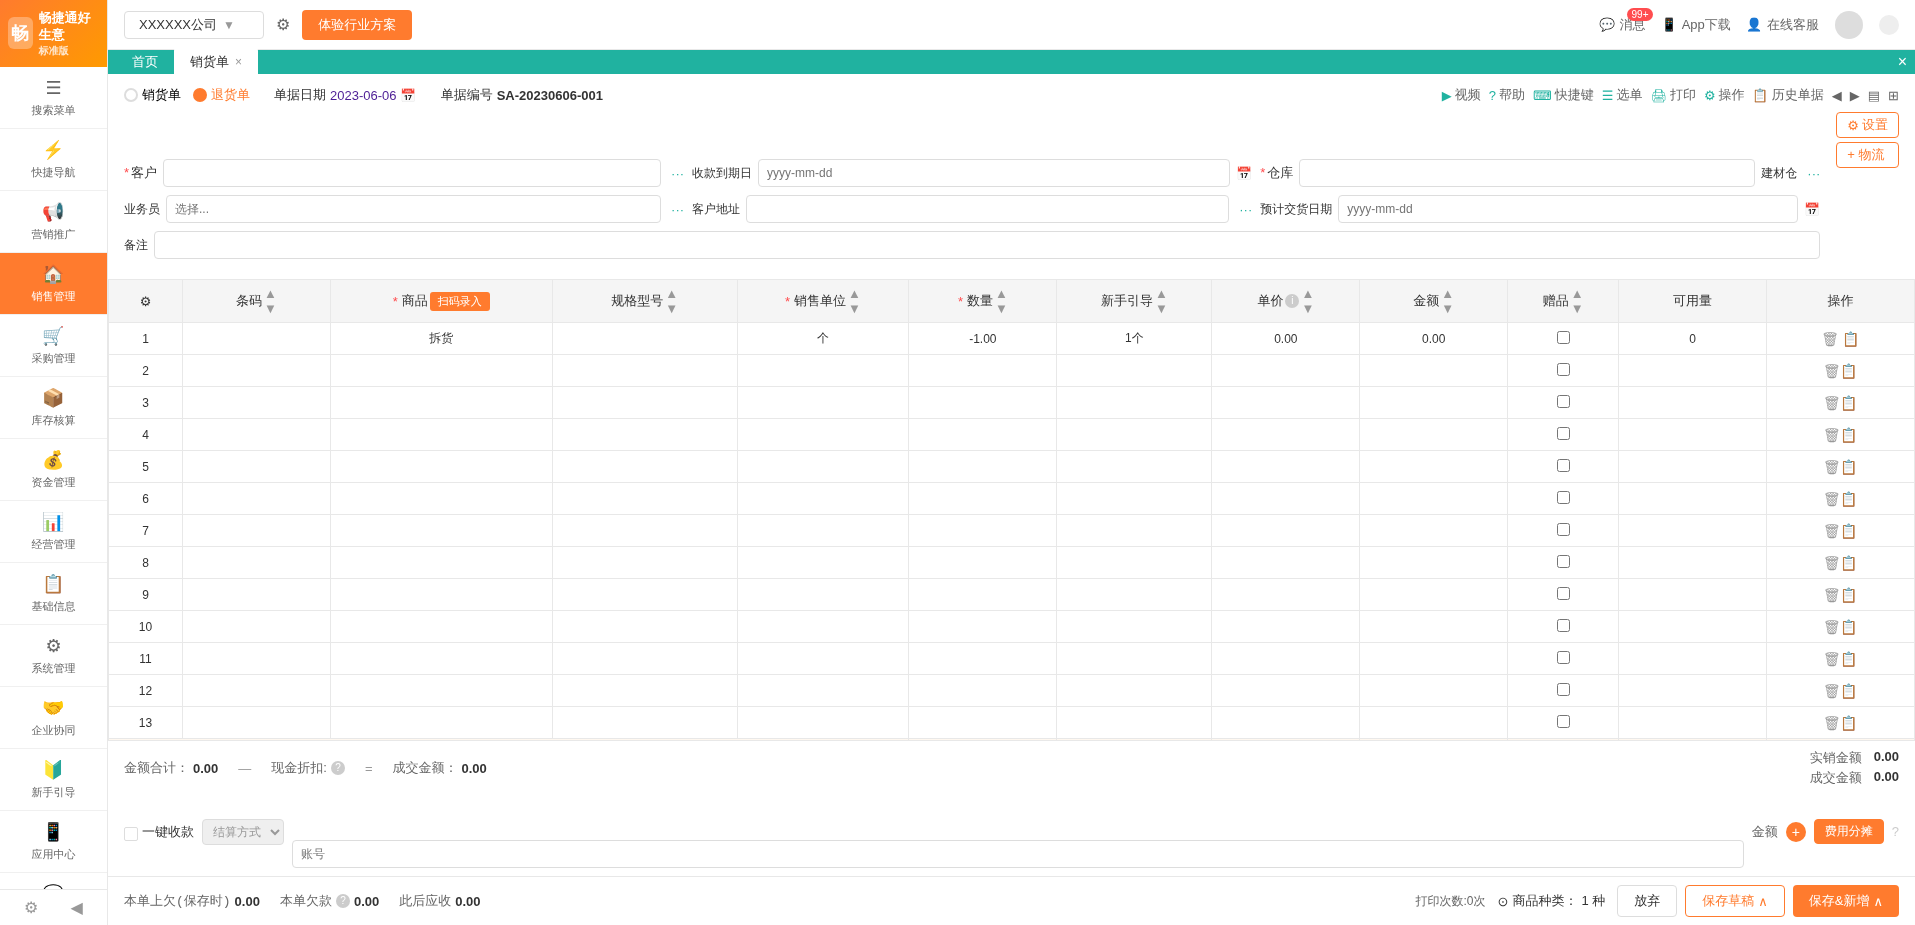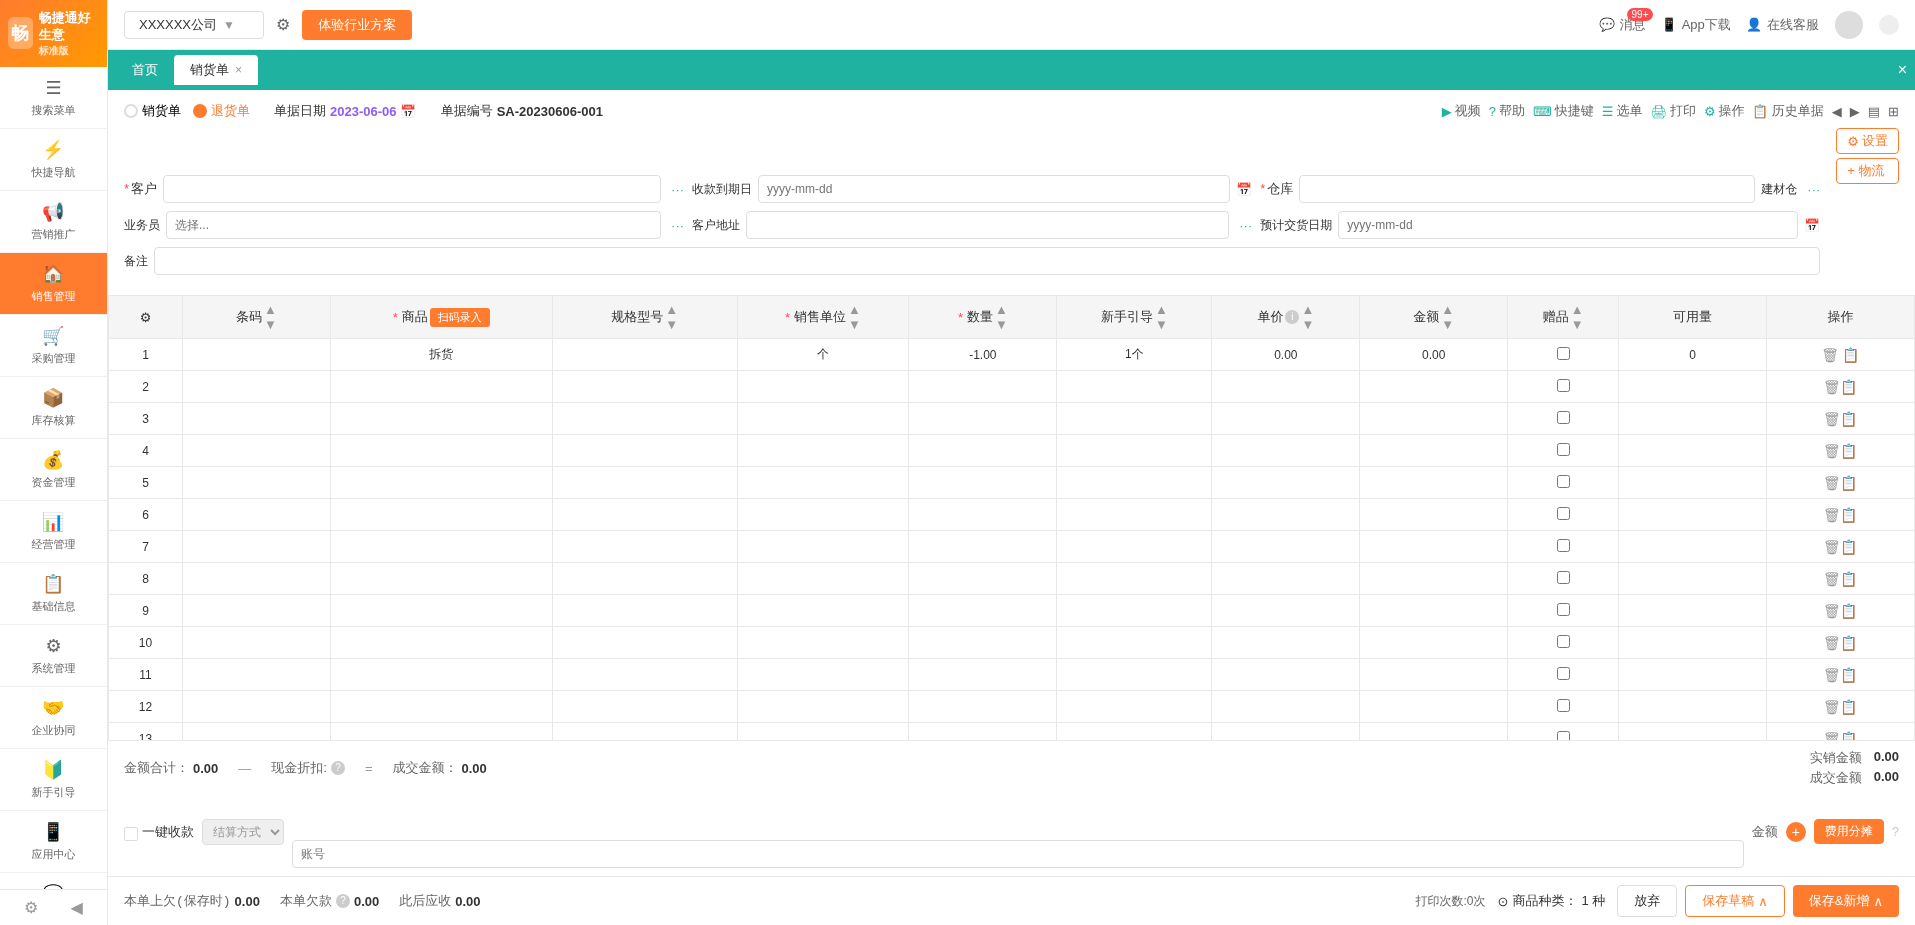--- a/index.html
+++ b/index.html
@@ -27,36 +27,36 @@
     .company-name { font-size: 13px; color: #333; }
     .company-chevron { color: #999; font-size: 12px; }
     .settings-icon { color: #666; cursor: pointer; font-size: 16px; }
     .trial-btn { background: #ff7b2e; color: #fff; border: none; border-radius: 4px; padding: 6px 16px; cursor: pointer; font-size: 13px; }
     .header-right { margin-left: auto; display: flex; align-items: center; gap: 16px; }
     .header-right-item { display: flex; align-items: center; gap: 4px; color: #666; cursor: pointer; font-size: 13px; position: relative; }
     .badge { background: #ff4d4f; color: #fff; border-radius: 10px; padding: 1px 5px; font-size: 10px; position: absolute; top: -8px; right: -8px; }
     .avatar { width: 28px; height: 28px; background: #ddd; border-radius: 50%; }
 
     
-    .tab-bar { background: #20b2a0; display: flex; align-items: center; padding: 0 8px; flex-shrink: 0; height: 40px; }
+    .tab-bar { background: #20b2a0; display: flex; align-items: center; padding: 0 8px; flex-shrink: 0; height: 24px; }
     .tab-home { color: #fff; padding: 8px 16px; cursor: pointer; font-size: 13px; }
     .tab-item { background: #fff; color: #333; padding: 6px 16px; border-radius: 4px 4px 0 0; display: flex; align-items: center; gap: 6px; cursor: pointer; font-size: 13px; }
     .tab-close { color: #999; font-size: 12px; cursor: pointer; }
     .tab-bar-close { margin-left: auto; color: #fff; cursor: pointer; font-size: 16px; }
 
     
     .form-area { background: #fff; padding: 12px 16px; flex-shrink: 0; }
     .form-row1 { display: flex; align-items: center; gap: 8px; margin-bottom: 8px; }
     .radio-group { display: flex; gap: 12px; align-items: center; }
     .radio-item { display: flex; align-items: center; gap: 4px; cursor: pointer; }
     .radio-circle { width: 14px; height: 14px; border-radius: 50%; border: 2px solid #ddd; background: #fff; }
     .radio-circle.checked { border-color: #ff7b2e; background: #ff7b2e; }
     .date-field { display: flex; align-items: center; gap: 4px; }
     .date-label { color: #333; font-size: 13px; }
-    .date-value { color: #8b5cf6; font-size: 13px; font-weight: bold; }
+    .date-value { color: #4c1d95; font-size: 13px; font-weight: normal; }
     .cal-icon { color: #20b2a0; cursor: pointer; }
     .id-field { display: flex; align-items: center; gap: 4px; }
     .id-label { color: #333; }
     .id-value { color: #333; font-weight: bold; }
     .top-right-actions { margin-left: auto; display: flex; align-items: center; gap: 8px; }
     .action-btn { display: flex; align-items: center; gap: 3px; color: #666; cursor: pointer; font-size: 12px; }
     .action-btn .icon { color: #20b2a0; }
     .field-row { display: flex; align-items: center; gap: 6px; }
     .field-label { color: #333; white-space: nowrap; font-size: 12px; }
     .required { color: #ff4d4f; margin-right: 2px; }

